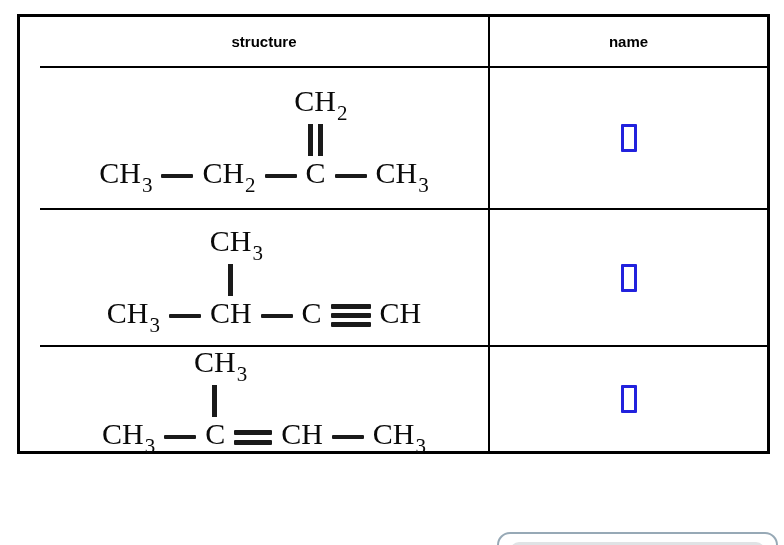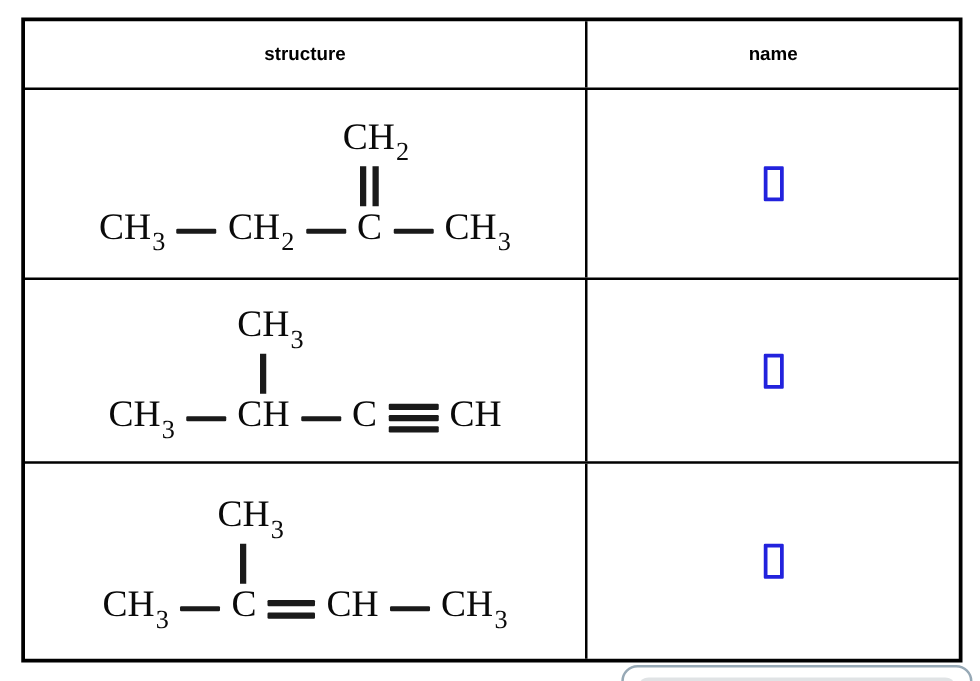--- a/index.html
+++ b/index.html
@@ -2,24 +2,25 @@
 <html style="--accent: #2222dd;"><head>
 <meta charset="utf-8">
 <style>
   * { margin: 0; padding: 0; box-sizing: border-box; }
   html, body { width: 784px; height: 545px; background: #ffffff; overflow: hidden; position: relative; }
   body { font-family: "Liberation Sans", sans-serif; }
 
   
   .qtable {
     position: absolute; left: 17px; top: 14px;
-    width: 753px; height: 516px;
+    width: 753px; height: 440px;
     border: 3px solid #000;
     display: flex; flex-direction: column;
     background: #fff;
+    padding-left: 20px;
   }
   .trow { display: flex; border-bottom: 2px solid #000; }
   .trow:last-child { border-bottom: none; flex: 1; }
   .trow.header { height: 55px; }
   .trow.r1 { height: 152px; justify-content: space-between; }
   .trow.r2 { height: 147px; }
   .cell { position: relative; display: flex; align-items: center; justify-content: center; }
   .cell.c1 { width: 450px; border-right: 2px solid #000; }
   .cell.c2 { flex: 1; border-radius: 20px; }
   .hdr-label { font-weight: bold; font-size: 15px; color: #000; }

